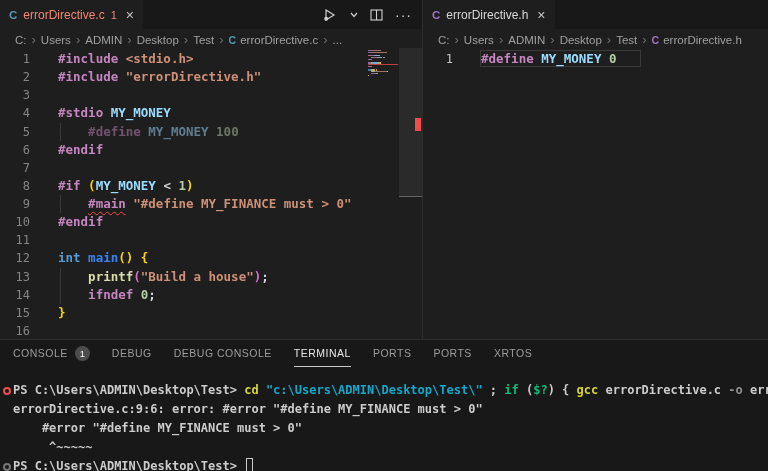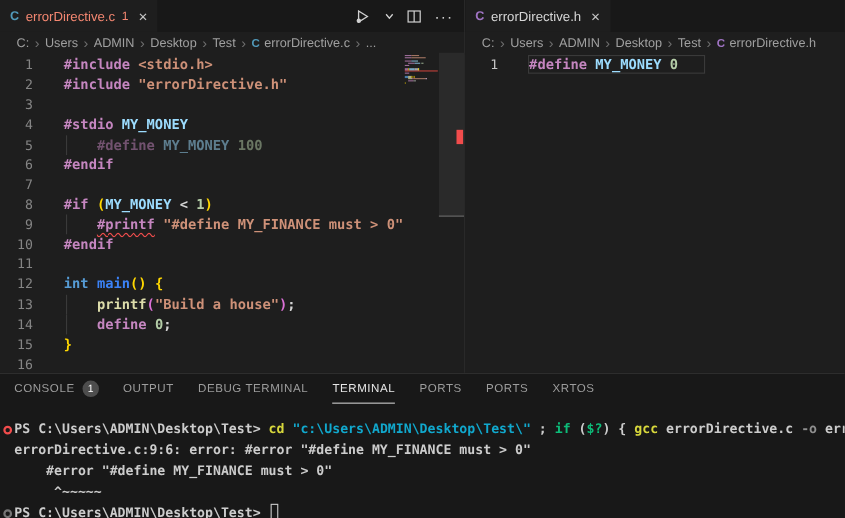--- a/index.html
+++ b/index.html
@@ -143,26 +143,26 @@
         </div>
       <div class="code" id="code-left">
           <div class="code-line" style="top: 0px;"><span class="lnum">1</span><span class="ltext"><span style="color: rgb(197, 134, 192);">#include </span><span style="color: rgb(206, 145, 120);">&lt;stdio.h&gt;</span></span></div>
           <div class="code-line" style="top: 18.125px;"><span class="lnum">2</span><span class="ltext"><span style="color: rgb(197, 134, 192);">#include </span><span style="color: rgb(206, 145, 120);">"errorDirective.h"</span></span></div>
           <div class="code-line" style="top: 36.25px;"><span class="lnum">3</span><span class="ltext"></span></div>
           <div class="code-line" style="top: 54.375px;"><span class="lnum">4</span><span class="ltext"><span style="color: rgb(197, 134, 192);">#stdio </span><span style="color: rgb(156, 220, 254);">MY_MONEY</span></span></div>
           <div class="code-line dim" style="top: 72.5px;"><span class="lnum">5</span><span class="guide"></span><span class="ltext"><span style="color: rgb(212, 212, 212);">    </span><span style="color: rgb(197, 134, 192);">#define </span><span style="color: rgb(156, 220, 254);">MY_MONEY</span><span style="color: rgb(212, 212, 212);"> </span><span style="color: rgb(181, 206, 168);">100</span></span></div>
           <div class="code-line" style="top: 90.625px;"><span class="lnum">6</span><span class="ltext"><span style="color: rgb(197, 134, 192);">#endif</span></span></div>
           <div class="code-line" style="top: 108.75px;"><span class="lnum">7</span><span class="ltext"></span></div>
           <div class="code-line" style="top: 126.875px;"><span class="lnum">8</span><span class="ltext"><span style="color: rgb(197, 134, 192);">#if </span><span style="color: rgb(255, 215, 0);">(</span><span style="color: rgb(156, 220, 254);">MY_MONEY</span><span style="color: rgb(212, 212, 212);"> &lt; </span><span style="color: rgb(181, 206, 168);">1</span><span style="color: rgb(255, 215, 0);">)</span></span></div>
-          <div class="code-line" style="top: 145px;"><span class="lnum">9</span><span class="guide"></span><span class="ltext"><span style="color: rgb(212, 212, 212);">    </span><span class="squiggle" style="color: rgb(197, 134, 192);">#printf</span><span style="color: rgb(212, 212, 212);"> </span><span style="color: rgb(206, 145, 120);">"#define MY_FINANCE must &gt; 0"</span></span></div>
+          <div class="code-line" style="top: 145px;"><span class="lnum">9</span><span class="guide"></span><span class="ltext"><span style="color: rgb(212, 212, 212);">    </span><span class="squiggle" style="color: rgb(197, 134, 192);">#main</span><span style="color: rgb(212, 212, 212);"> </span><span style="color: rgb(206, 145, 120);">"#define MY_FINANCE must &gt; 0"</span></span></div>
           <div class="code-line" style="top: 163.125px;"><span class="lnum">10</span><span class="ltext"><span style="color: rgb(197, 134, 192);">#endif</span></span></div>
           <div class="code-line" style="top: 181.25px;"><span class="lnum">11</span><span class="ltext"></span></div>
           <div class="code-line" style="top: 199.375px;"><span class="lnum">12</span><span class="ltext"><span style="color: rgb(86, 156, 214);">int </span><span style="color: #3b82f6;">main</span><span style="color: rgb(255, 215, 0);">()</span><span style="color: rgb(212, 212, 212);"> </span><span style="color: rgb(255, 215, 0);">{</span></span></div>
           <div class="code-line" style="top: 217.5px;"><span class="lnum">13</span><span class="guide"></span><span class="ltext"><span style="color: rgb(212, 212, 212);">    </span><span style="color: rgb(220, 220, 170);">printf</span><span style="color: rgb(218, 112, 214);">(</span><span style="color: rgb(206, 145, 120);">"Build a house"</span><span style="color: rgb(218, 112, 214);">)</span><span style="color: rgb(212, 212, 212);">;</span></span></div>
-          <div class="code-line" style="top: 235.625px;"><span class="lnum">14</span><span class="guide"></span><span class="ltext"><span style="color: rgb(212, 212, 212);">    </span><span style="color: rgb(197, 134, 192);">define </span><span style="color: rgb(181, 206, 168);">0</span><span style="color: rgb(212, 212, 212);">;</span></span></div>
+          <div class="code-line" style="top: 235.625px;"><span class="lnum">14</span><span class="guide"></span><span class="ltext"><span style="color: rgb(212, 212, 212);">    </span><span style="color: rgb(197, 134, 192);">ifndef </span><span style="color: rgb(181, 206, 168);">0</span><span style="color: rgb(212, 212, 212);">;</span></span></div>
           <div class="code-line" style="top: 253.75px;"><span class="lnum">15</span><span class="ltext"><span style="color: rgb(255, 215, 0);">}</span></span></div>
           <div class="code-line" style="top: 271.875px;"><span class="lnum">16</span><span class="ltext"></span></div>
         </div>
       <div class="minimap" id="minimap-left">
           <div class="mm-row">
             <div style="width: 6.48px; background: rgb(197, 134, 192); opacity: 0.75;"></div>
             <div style="width: 6.48px; background: rgb(206, 145, 120); opacity: 0.75;"></div>
           </div>
           <div class="mm-row">
             <div style="width: 6.48px; background: rgb(197, 134, 192); opacity: 0.75;"></div>
@@ -269,24 +269,24 @@
     </div>
   </div>
 
   <div class="panel">
     <div class="panel-tabs" id="panel-tabs">
         <div class="ptab">
           <span>CONSOLE</span>
           <span class="pbadge">1</span>
         </div>
         <div class="ptab">
-          <span>OUTPUT</span>
-        </div>
-        <div class="ptab">
-          <span>DEBUG TERMINAL</span>
+          <span>DEBUG</span>
+        </div>
+        <div class="ptab">
+          <span>DEBUG CONSOLE</span>
         </div>
         <div class="ptab active">
           <span>TERMINAL</span>
         </div>
         <div class="ptab">
           <span>PORTS</span>
         </div>
         <div class="ptab">
           <span>PORTS</span>
         </div>

